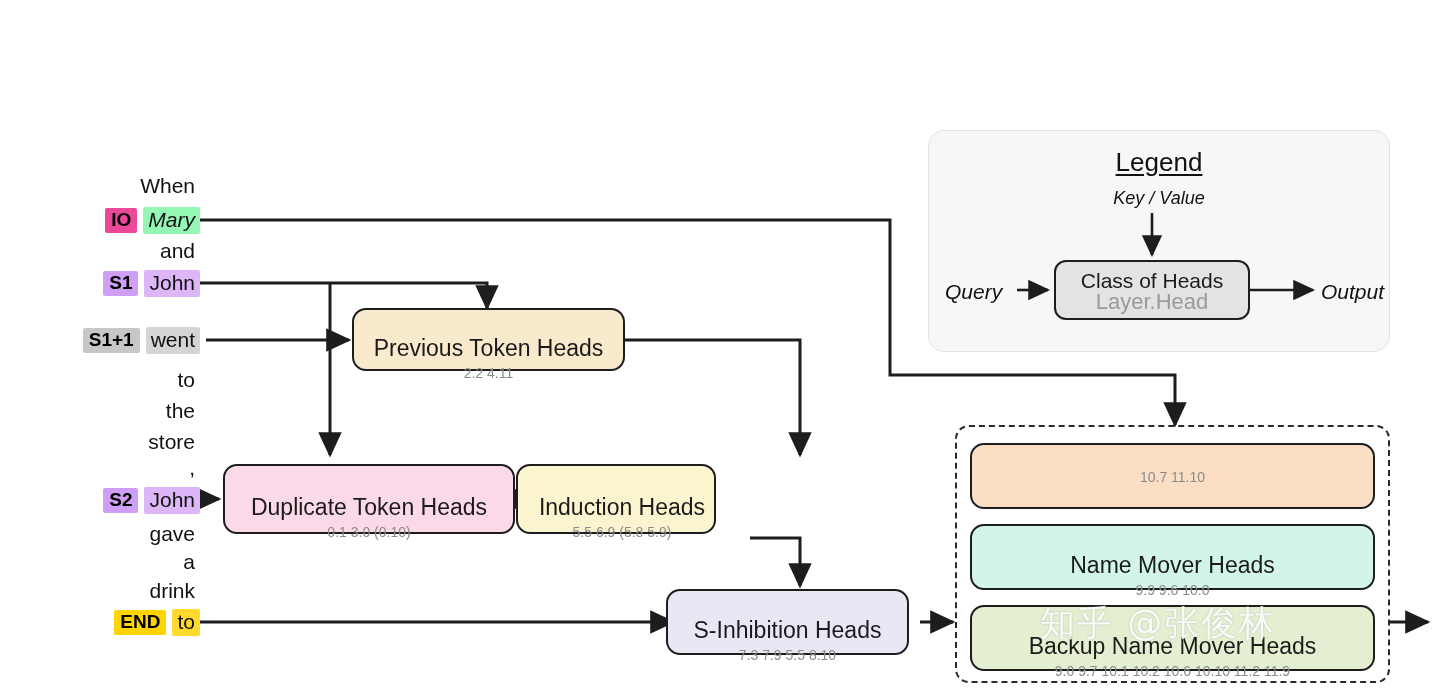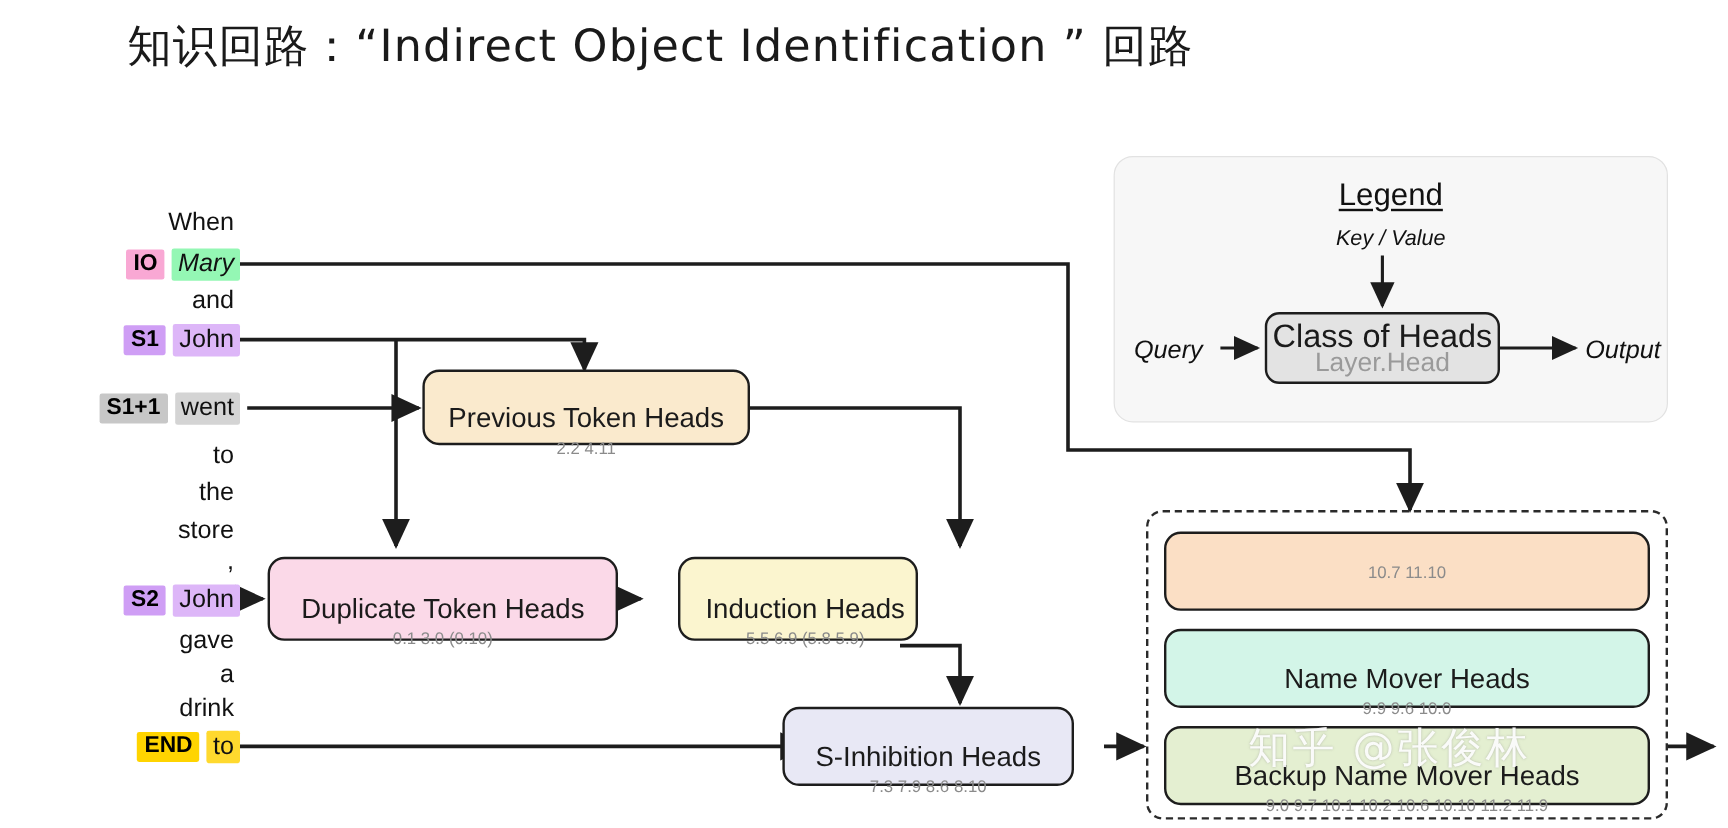--- a/index.html
+++ b/index.html
@@ -97,21 +97,21 @@
     font-size:21px;font-style:italic;color:#111;
   }
   .legend-node{
     position:absolute;left:125px;top:129px;width:196px;height:60px;
     box-sizing:border-box;
     background:#e3e3e3;
     border:2.5px solid #1d1d1d;
     border-radius:12px;
     display:flex;flex-direction:column;align-items:center;justify-content:center;
   }
-  .legend-node .n-title{font-size:27px;color:#1b1b1b;line-height:23px;}
+  .legend-node .n-title{font-size:21px;color:#1b1b1b;line-height:23px;}
   .legend-node .n-sub{font-size:22px;color:#9a9a9a;line-height:20px;}
 
   
   .cluster{
     position:absolute;
     box-sizing:border-box;
     border:2.5px dashed #2a2a2a;
     border-radius:14px;
     background:transparent;
   }
@@ -127,21 +127,20 @@
     white-space:nowrap;
     letter-spacing:2px;
     pointer-events:none;
   }
 </style>
 </head>
 <body>
 
 <div id="root">
 
-  <div class="title">知识回路：“Indirect Object Identification ” 回路</div>
 
   <svg id="wires" viewBox="0 0 1440 690">
     <defs>
       <marker id="ah" markerWidth="9" markerHeight="9" refX="7.6" refY="4.5" orient="auto" markerUnits="strokeWidth">
         <path d="M0,0.6 L8.4,4.5 L0,8.4 z" fill="#1d1d1d"></path>
       </marker>
     </defs>
     <g stroke="#1d1d1d" stroke-width="3" fill="none">
 
       <path d="M200,220 L890,220 L890,375 L1175,375 L1175,425" marker-end="url(#ah)"></path>
@@ -166,21 +165,21 @@
 
       <path d="M1390,622 L1428,622" marker-end="url(#ah)"></path>
     </g>
   </svg>
 
   <div class="tok-row" style="left:60px;top:173px;width:140px;">
 
     <span class="tok-word">When</span>
   </div>
   <div class="tok-row" style="left:60px;top:207px;width:140px;">
-    <span class="tok-tag" style="background:#f9a8d4;">IO</span>
+    <span class="tok-tag" style="background:#ec4899;">IO</span>
     <span class="tok-word" style="background:#94f7b4;font-style:italic;">Mary</span>
   </div>
   <div class="tok-row" style="left:60px;top:238px;width:140px;">
 
     <span class="tok-word">and</span>
   </div>
   <div class="tok-row" style="left:60px;top:270px;width:140px;">
     <span class="tok-tag" style="background:#cf9ef5;">S1</span>
     <span class="tok-word" style="background:#ddb6f8;">John</span>
   </div>
@@ -228,28 +227,28 @@
   <div class="node" style="left:352px;top:308px;width:273px;height:63px;background:#faeacd;">
     <div class="n-title">Previous Token Heads</div>
     <div class="n-sub">2.2   4.11</div>
   </div>
 
   <div class="node" style="left:223px;top:464px;width:292px;height:70px;background:#fbd9e8;">
     <div class="n-title">Duplicate Token Heads</div>
     <div class="n-sub">0.1   3.0   (0.10)</div>
   </div>
 
-  <div class="node" style="left:565px;top:464px;width:200px;height:70px;background:#fbf5cf;padding-left:12px;">
+  <div class="node" style="left:516px;top:464px;width:200px;height:70px;background:#fbf5cf;padding-left:12px;">
     <div class="n-title">Induction Heads</div>
     <div class="n-sub">5.5   6.9  (5.8  5.9)</div>
   </div>
 
-  <div class="node" style="left:652px;top:589px;width:243px;height:66px;background:#e8e8f5;">
+  <div class="node" style="left:666px;top:589px;width:243px;height:66px;background:#e8e8f5;">
     <div class="n-title">S-Inhibition Heads</div>
-    <div class="n-sub">7.3  7.9  8.6   8.10</div>
+    <div class="n-sub">7.3  7.9  5.5   8.10</div>
   </div>
 
   <div class="cluster" style="left:955px;top:425px;width:435px;height:258px;"></div>
 
   <div class="node" style="left:970px;top:443px;width:405px;height:66px;background:#fbdfc5;">
     <div class="n-sub">10.7  11.10</div>
   </div>
 
   <div class="node" style="left:970px;top:524px;width:405px;height:66px;background:#d3f5e8;">
     <div class="n-title">Name Mover Heads</div>

